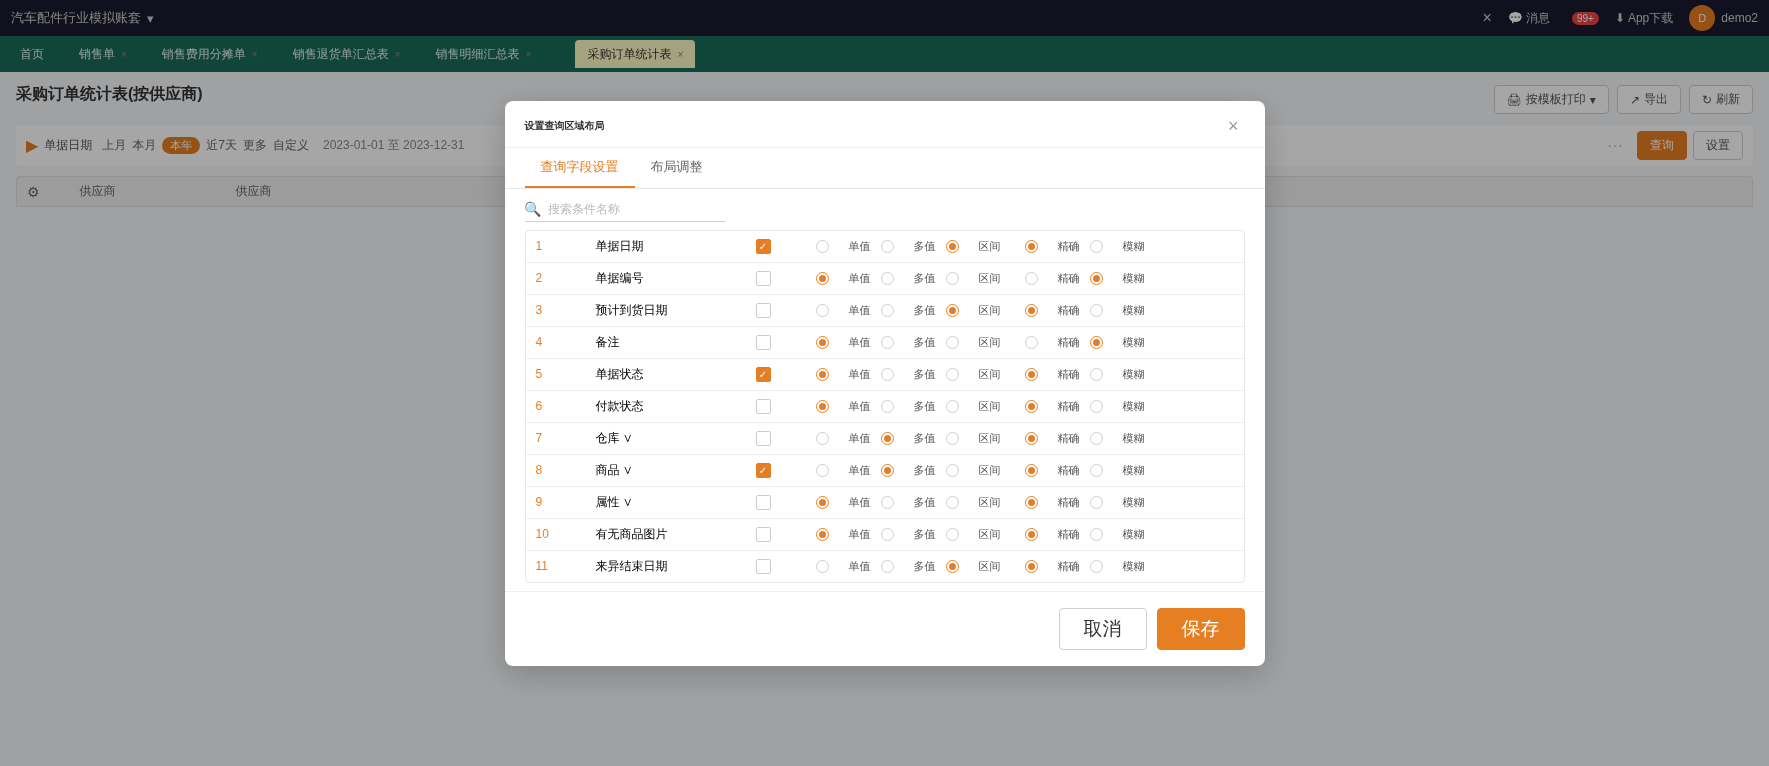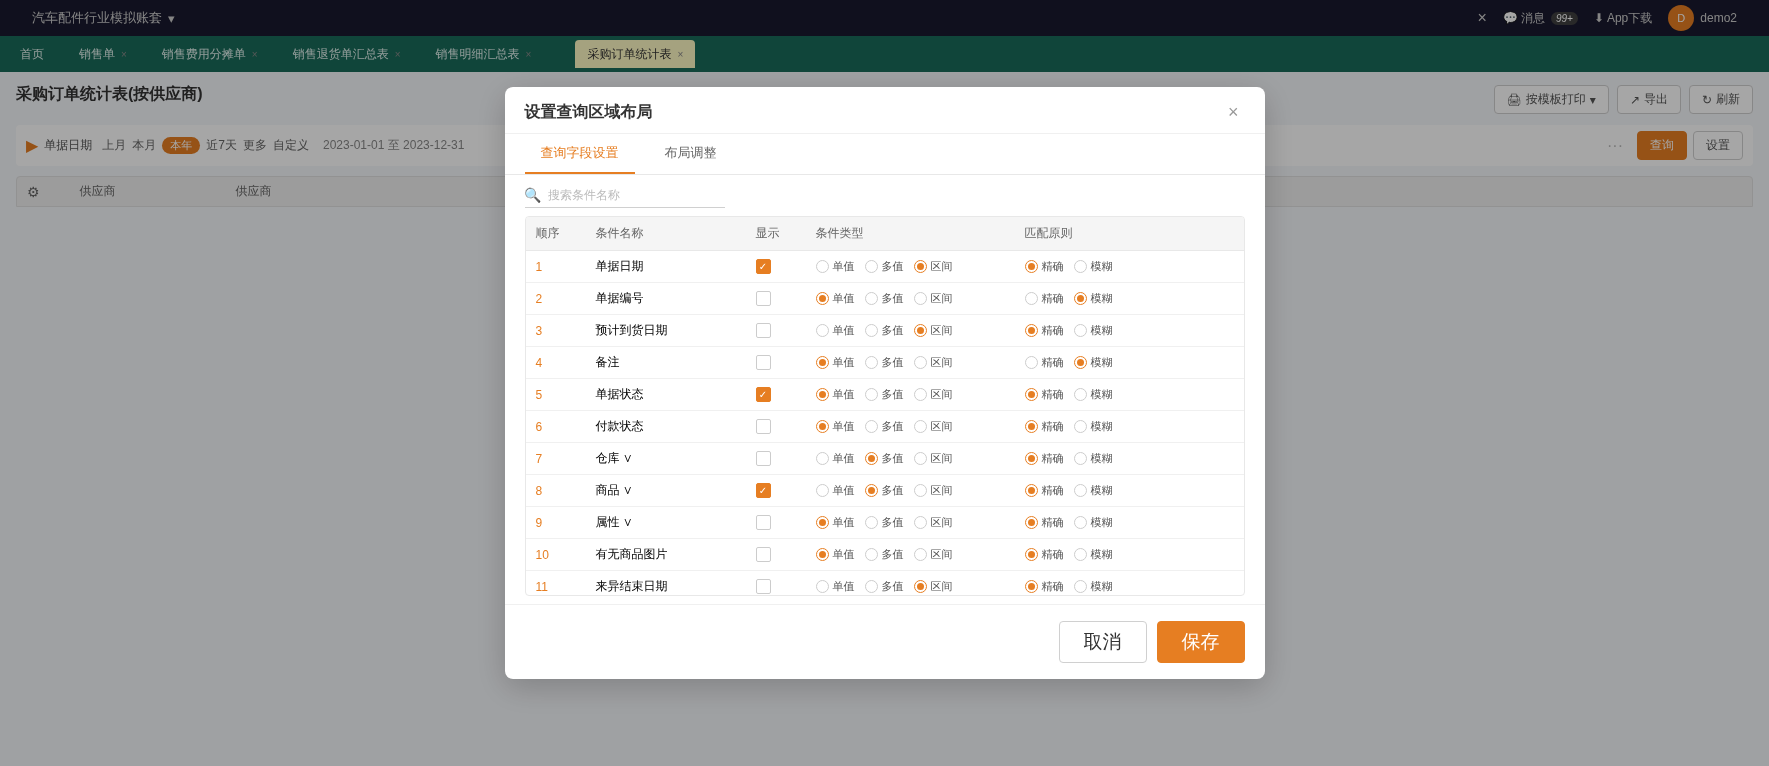--- a/index.html
+++ b/index.html
@@ -5,33 +5,32 @@
     * { box-sizing: border-box; margin: 0; padding: 0; }
     body { font-family: 'Microsoft YaHei', Arial, sans-serif; font-size: 13px; background: #f0f2f5; overflow: hidden; }
 
     
     .top-bar {
       height: 36px;
       background: #1a1a2e;
       display: flex;
       align-items: center;
       justify-content: space-between;
-      padding: 0 32px;
+      padding: 0 11px;
       color: #fff;
     }
     .top-bar-left { font-size: 13px; color: #ccc; display: flex; align-items: center; gap: 6px; }
     .top-bar-right { display: flex; align-items: center; gap: 16px; font-size: 12px; color: #ccc; }
     .badge-red {
-      background: #404040;
+      background: #ef4444;
       color: #fff;
       border-radius: 8px;
       font-size: 10px;
       padding: 1px 5px;
-      margin-left: 3px;
-      font-style: italic;
+      margin-left: 19px;
     }
     .avatar-circle {
       width: 26px; height: 26px; border-radius: 50%;
       background: #e67e22;
       display: inline-flex; align-items: center; justify-content: center;
       color: #fff; font-size: 11px;
     }
 
     
     .tab-bar {
@@ -116,29 +115,29 @@
       max-height: 660px;
       box-shadow: 0 8px 32px rgba(0,0,0,0.2);
       display: flex; flex-direction: column;
       position: relative;
     }
     .dialog-header {
       display: flex; align-items: center; justify-content: space-between;
       padding: 14px 20px 10px;
       border-bottom: 1px solid #f0f0f0;
     }
-    .dialog-title { font-size: 16px; font-weight: bold; color: #333; }
+    .dialog-title { font-size: 10px; font-weight: bold; color: #333; }
     .dialog-close {
       cursor: pointer; font-size: 18px; color: #999;
       line-height: 1; padding: 2px 6px;
     }
 
     
     .dialog-tabs {
-      display: flex; gap: 14px;
+      display: flex; gap: 0;
       padding: 0 20px;
       border-bottom: 1px solid #e8e8e8;
     }
     .dialog-tab {
       padding: 10px 16px;
       font-size: 13px;
       color: #666;
       cursor: pointer;
       border-bottom: 2px solid transparent;
     }
@@ -205,21 +204,21 @@
     }
     .cb-custom.checked {
       background: #e67e22;
       border-color: #e67e22;
       color: #fff;
     }
     .cb-custom.checked::after { content: '✓'; font-size: 10px; }
 
     
     .radio-group { display: flex; align-items: center; gap: 10px; }
-    .radio-item { display: flex; align-items: center; gap: 4px; cursor: pointer; font-size: 11px; color: #555; }
+    .radio-item { display: flex; align-items: center; gap: 20px; cursor: pointer; font-size: 11px; color: #555; }
     .radio-dot {
       width: 13px; height: 13px;
       border: 1px solid #ccc;
       border-radius: 50%;
       display: inline-flex; align-items: center; justify-content: center;
     }
     .radio-dot.selected { border-color: #e67e22; }
     .radio-dot.selected::after {
       content: '';
       width: 7px; height: 7px;
@@ -376,27 +375,20 @@
         <span>布局调整</span>
       </div>
     </div>
 
     <div class="search-box">
       <span class="search-icon">🔍</span>
       <input class="search-input" type="text" placeholder="搜索条件名称" style="">
     </div>
 
     <div class="conditions-table">
-      <div class="ct-head">
-        <span>顺序</span>
-        <span>条件名称</span>
-        <span>显示</span>
-        <span>条件类型</span>
-        <span>匹配原则</span>
-      </div>
 
       <div id="table-body">
           <div class="ct-row">
             <span class="row-num">1</span>
             <span>单据日期</span>
             <span class="cb-custom checked" style="cursor: pointer;"></span>
             <div class="radio-group">
               <label class="radio-item">
                 <span class="radio-dot"></span>
                 <span>单值</span>

